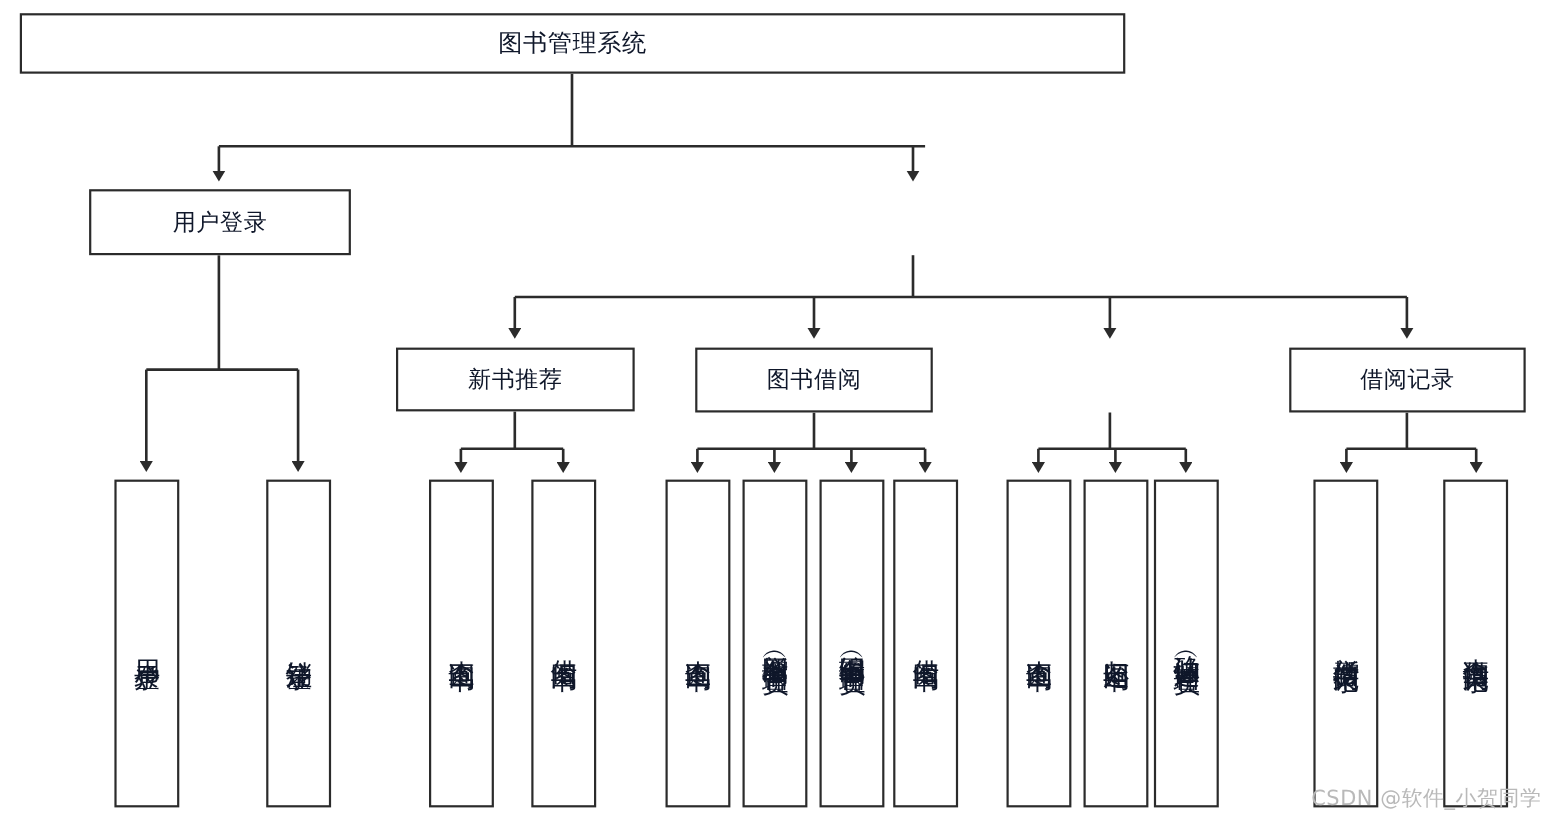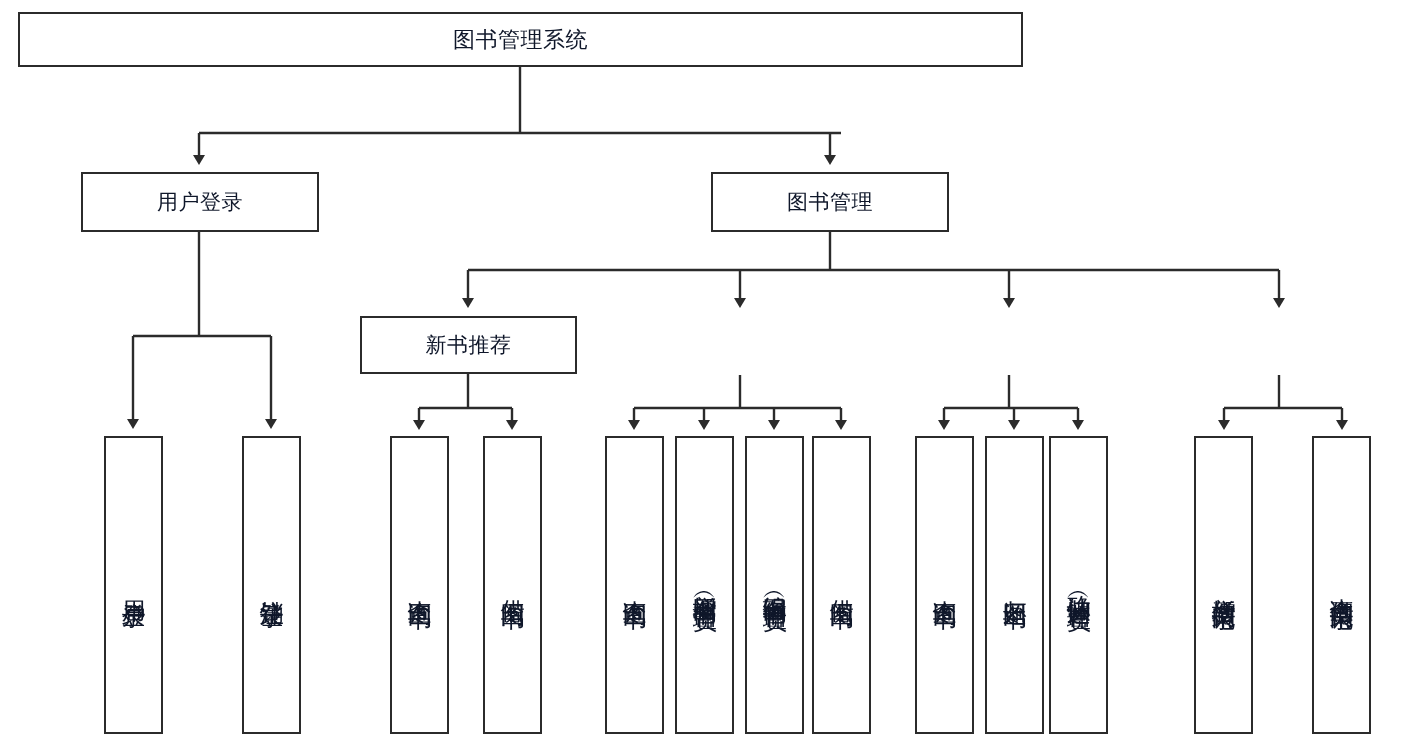--- a/index.html
+++ b/index.html
@@ -126,26 +126,29 @@
     </g>
   </svg>
 
   <div class="node horiz root" style="left:18px; top:12px; width:1005px; height:55px;">
     <span class="lbl">图书管理系统</span>
   </div>
 
   <div class="node horiz" style="left:81px; top:172px; width:238px; height:60px;">
     <span class="lbl">用户登录</span>
   </div>
-  <div class="node horiz" style="left:711px; top:172px; width:238px; height:60px;">
-    <span class="lbl">图书管理</span>
-  </div>
 
   <div class="node horiz" style="left:360px; top:316px; width:217px; height:58px;">
     <span class="lbl">新书推荐</span>
+  </div>
+  <div class="node horiz" style="left:632px; top:316px; width:216px; height:59px;">
+    <span class="lbl">图书借阅</span>
+  </div>
+  <div class="node horiz" style="left:1172px; top:316px; width:215px; height:59px;">
+    <span class="lbl">借阅记录</span>
   </div>
 
   <div class="node vert" style="left:104px; top:436px; width:59px; height:298px;">
     <span class="lbl">用户登录</span>
   </div>
   <div class="node vert" style="left:242px; top:436px; width:59px; height:298px;">
     <span class="lbl">注销登录</span>
   </div>
 
   <div class="node vert" style="left:390px; top:436px; width:59px; height:298px;">
@@ -178,14 +181,15 @@
     <span class="lbl">确认归还（管理员）</span>
   </div>
 
   <div class="node vert" style="left:1194px; top:436px; width:59px; height:298px;">
     <span class="lbl">新增借阅记录</span>
   </div>
   <div class="node vert" style="left:1312px; top:436px; width:59px; height:298px;">
     <span class="lbl">查询借阅记录</span>
   </div>
 
+  <div class="watermark" style="left:1192px; top:713px;">CSDN @软件_小贺同学</div>
 
 </div>
 
 </body></html>

